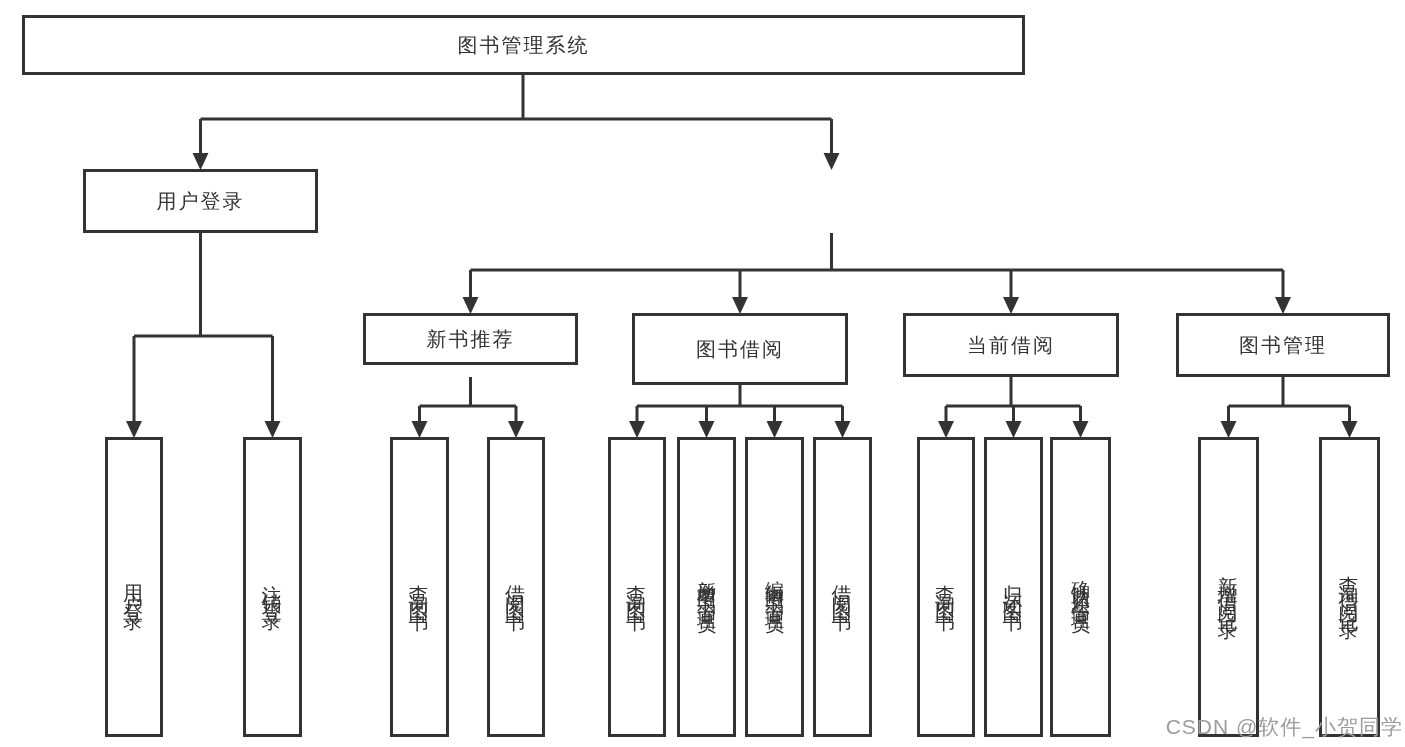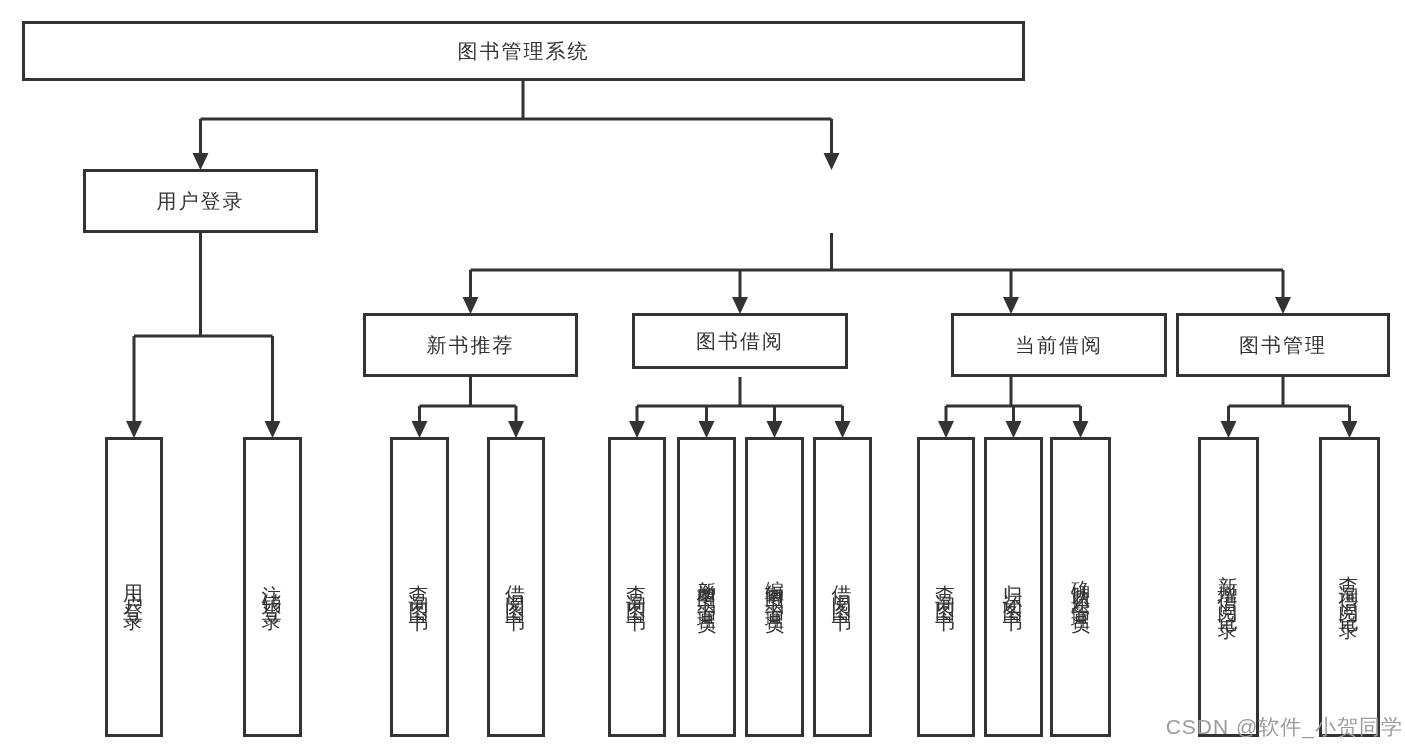--- a/index.html
+++ b/index.html
@@ -83,27 +83,27 @@
     <path d="M1011 377 V406 M946 406 H1080.5 M946 406 V423 M1013.5 406 V423 M1080.5 406 V423"></path>
     <polygon points="938,421 954,421 946,438"></polygon>
     <polygon points="1005.5,421 1021.5,421 1013.5,438"></polygon>
     <polygon points="1072.5,421 1088.5,421 1080.5,438"></polygon>
 
     <path d="M1283 377 V406 M1228.5 406 H1349.5 M1228.5 406 V423 M1349.5 406 V423"></path>
     <polygon points="1220.5,421 1236.5,421 1228.5,438"></polygon>
     <polygon points="1341.5,421 1357.5,421 1349.5,438"></polygon>
   </svg>
 
-  <div class="node" style="left:22px; top:21px; width:1003px; height:60px;">图书管理系统</div>
+  <div class="node" style="left:22px; top:15px; width:1003px; height:60px;">图书管理系统</div>
 
   <div class="node" style="left:83px; top:169px; width:235px; height:64px;">用户登录</div>
 
-  <div class="node" style="left:363px; top:313px; width:215px; height:64px;">新书推荐</div>
-  <div class="node" style="left:632px; top:313px; width:216px; height:56px;">图书借阅</div>
-  <div class="node" style="left:903px; top:313px; width:216px; height:64px;margin-left:48px;">当前借阅</div>
+  <div class="node" style="left:363px; top:313px; width:215px; height:52px;">新书推荐</div>
+  <div class="node" style="left:632px; top:313px; width:216px; height:72px;">图书借阅</div>
+  <div class="node" style="left:903px; top:313px; width:216px; height:64px;">当前借阅</div>
   <div class="node" style="left:1176px; top:313px; width:214px; height:64px;">图书管理</div>
 
   <div class="vnode" style="left:105px;">用户登录</div>
   <div class="vnode" style="left:243px; width:59px;">注销登录</div>
 
   <div class="vnode" style="left:390px; width:59px;">查询图书</div>
   <div class="vnode" style="left:487px;">借阅图书</div>
 
   <div class="vnode" style="left:608px;">查询图书</div>
   <div class="vnode v-long" style="left:677px; width:59px;">新增图书（管理员）</div>

